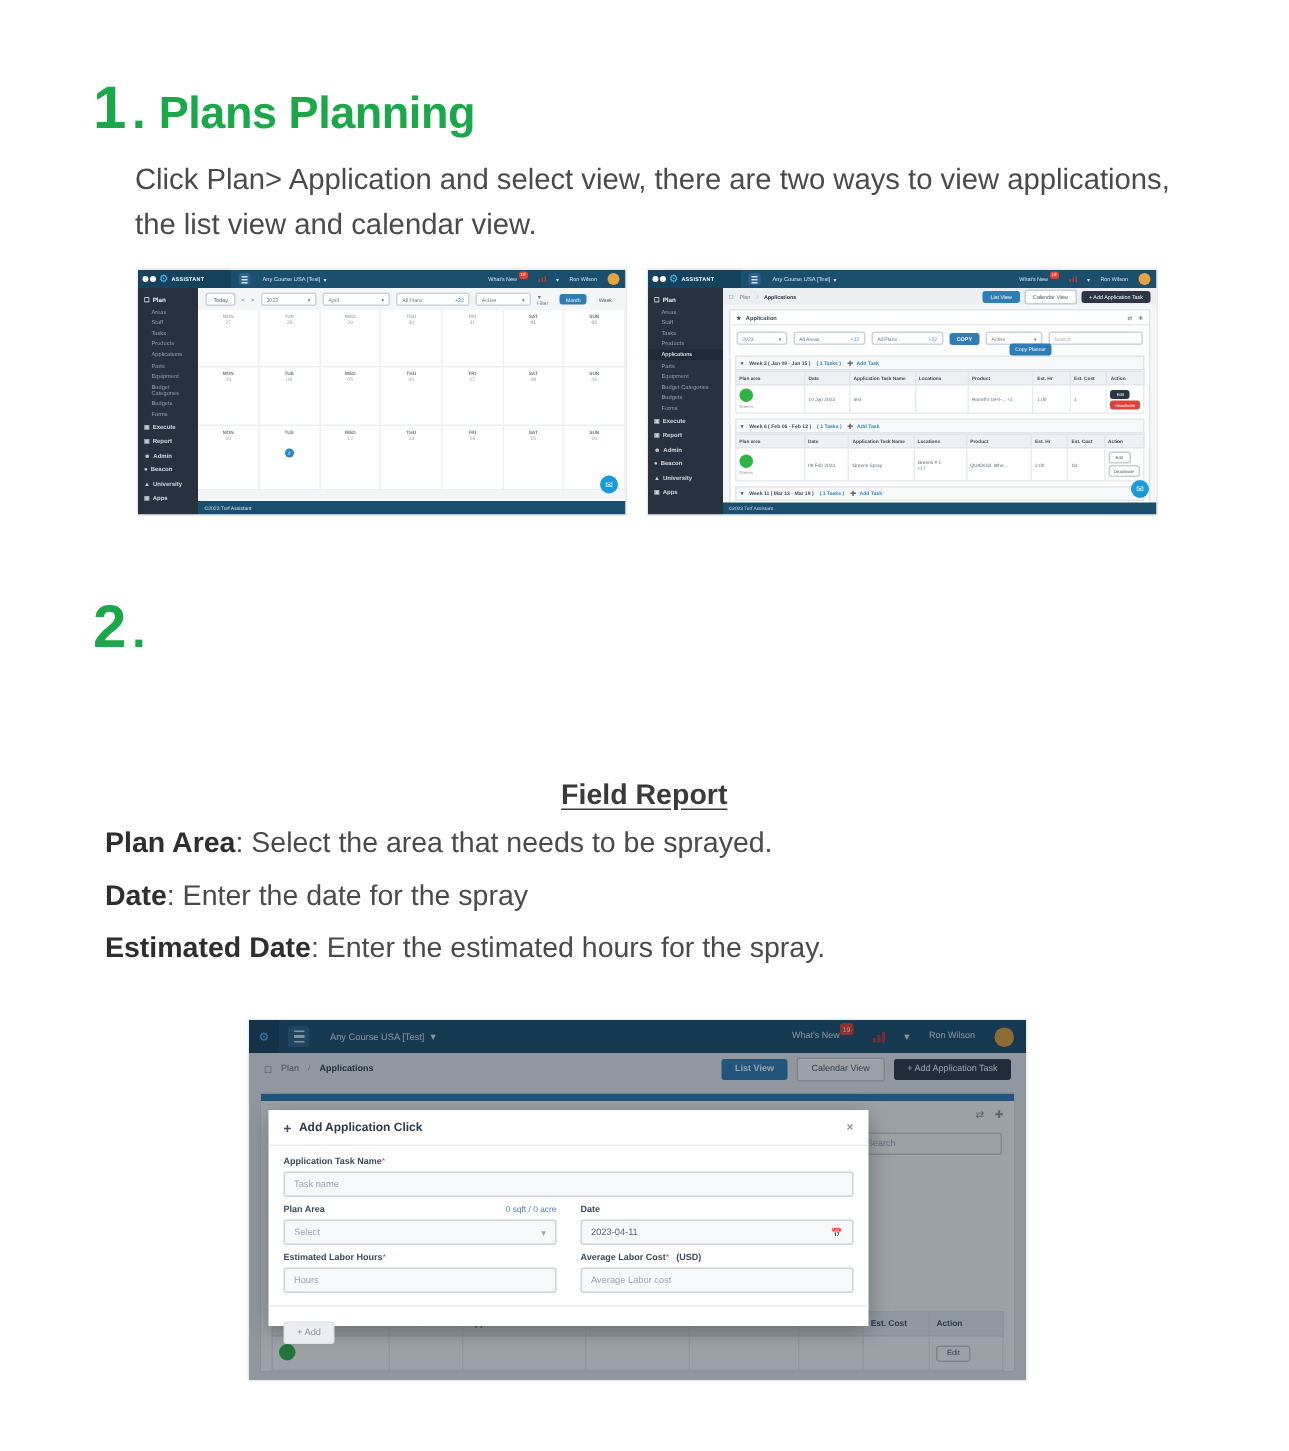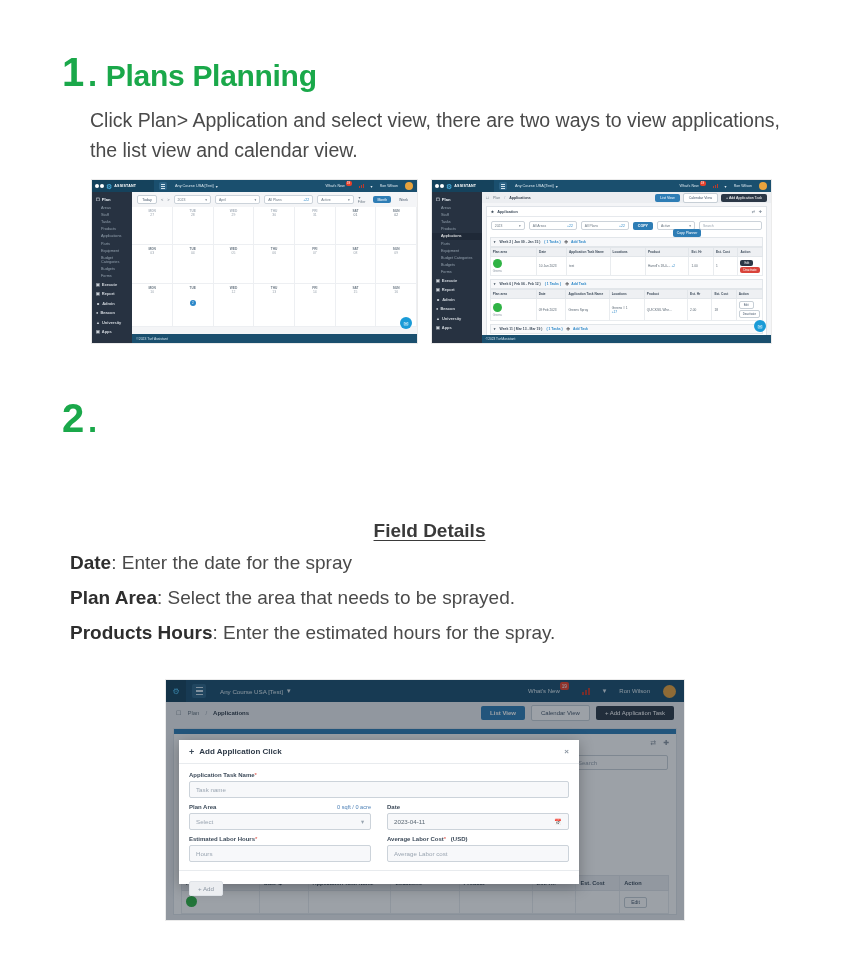--- a/index.html
+++ b/index.html
@@ -609,29 +609,29 @@
       </div>
     </div>
   </div>
 
   <div class="section-head sec2">
     <span class="sec-num">2</span>
     <span class="sec-dot">.</span>
   </div>
 
   <div class="fd-wrap">
-    <div class="fd-title">Field Details</div>
+    <div class="fd-title">Field Report</div>
+    <div class="fd-line">
+      <b>Plan Area</b><span>: Select the area that needs to be sprayed.</span>
+    </div>
     <div class="fd-line">
       <b>Date</b><span>: Enter the date for the spray</span>
     </div>
     <div class="fd-line">
-      <b>Plan Area</b><span>: Select the area that needs to be sprayed.</span>
-    </div>
-    <div class="fd-line">
-      <b>Products Hours</b><span>: Enter the estimated hours for the spray.</span>
+      <b>Estimated Date</b><span>: Enter the estimated hours for the spray.</span>
     </div>
   </div>
 
   <div class="shot" style="left:166px; top:680px; width:518px; height:240px;">
 
     <div style="position:absolute;inset:0;background:#eceef1;">
       <div class="topbar" style="height:22px;">
         <div class="logo-chip" style="width:14px;justify-content:center;">
           <span class="logo-gear" style="font-size:8px;">⚙</span>
         </div>

